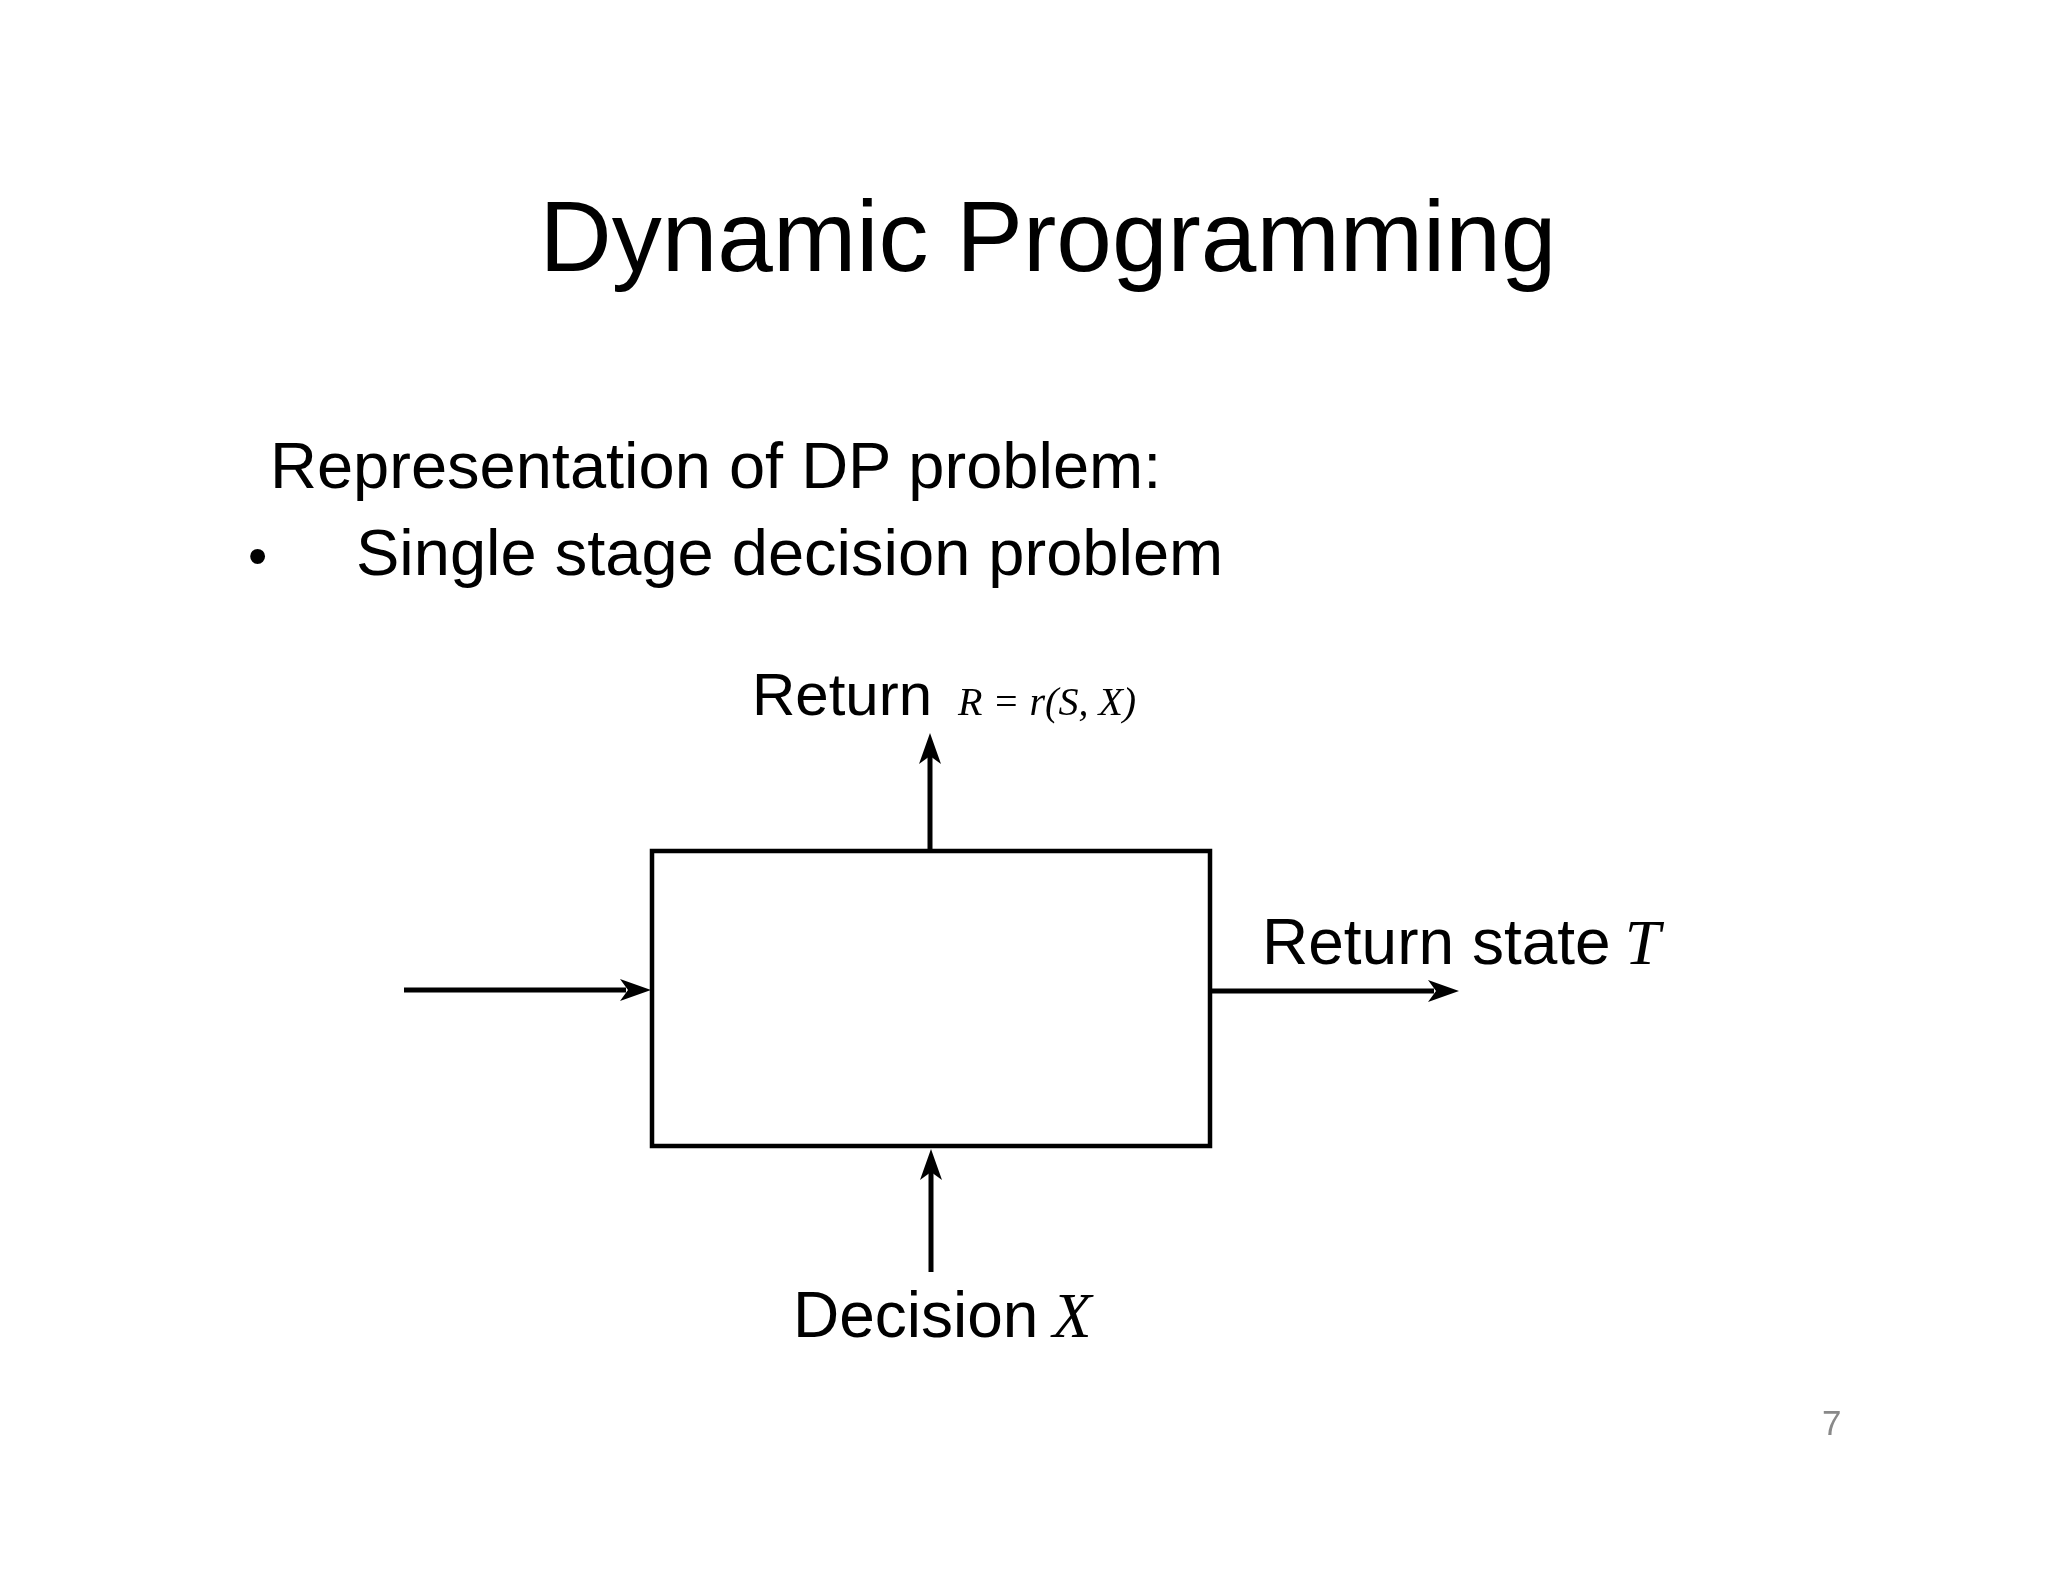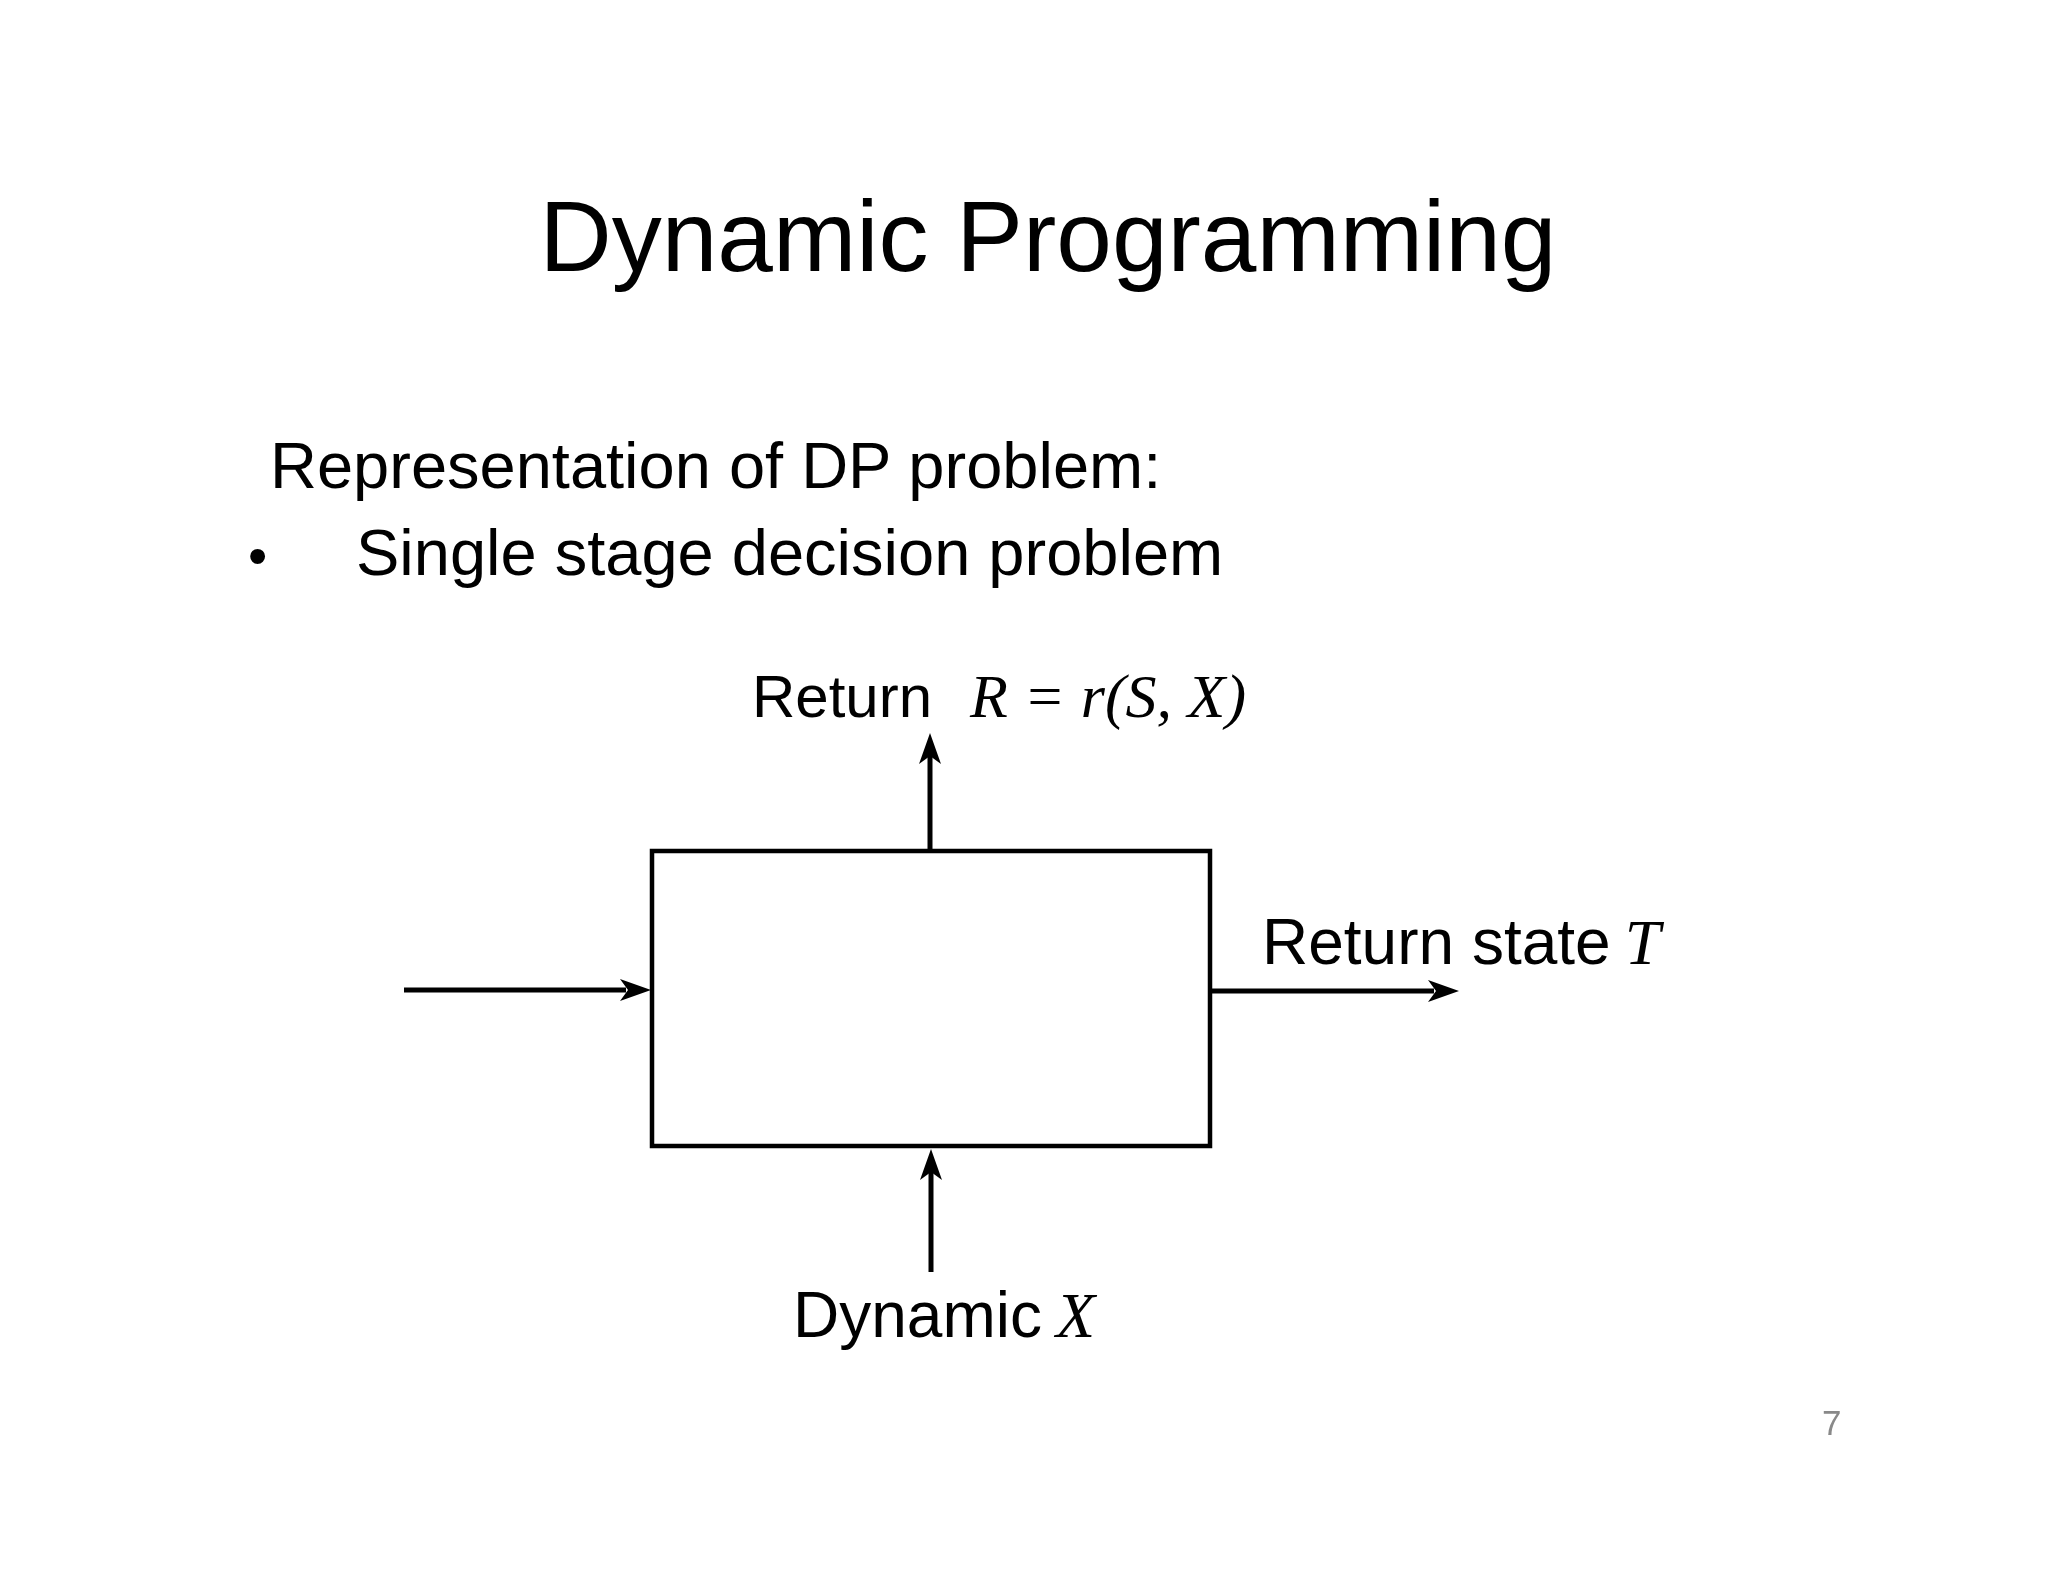--- a/index.html
+++ b/index.html
@@ -54,21 +54,21 @@
   }
   #return-label { left: 752px; top: 665px; font-size: 60px; }
   #input-label  { left: 302px; top: 911px; }
   #output-label { left: 1262px; top: 910px; }
   #decision-label { left: 793px; top: 1283px; }
   .math {
     font-family: "Liberation Serif", serif;
     font-style: italic;
   }
   .var { margin-left: 0.22em; }
-  #return-label .math { margin-left: 38px; font-size: 62px; }
+  #return-label .math { margin-left: 26px; font-size: 40px; }
   #page-number {
     left: 1822px;
     top: 1405px;
     font-size: 35px;
     line-height: 1;
     color: #898989;
   }
   #diagram-canvas {
     left: 0;
     top: 0;
@@ -106,18 +106,18 @@
   <div id="return-label" class="abs diagram-label">
     <span>Return</span><span class="math">R = r(S, X)</span>
   </div>
 
 
   <div id="output-label" class="abs diagram-label">
     <span>Return state</span><span class="math var">T</span>
   </div>
 
   <div id="decision-label" class="abs diagram-label">
-    <span>Dynamic</span><span class="math var">X</span>
+    <span>Decision</span><span class="math var">X</span>
   </div>
 
   <div id="page-number" class="abs">7</div>
 
 </div>
 
 </body></html>

